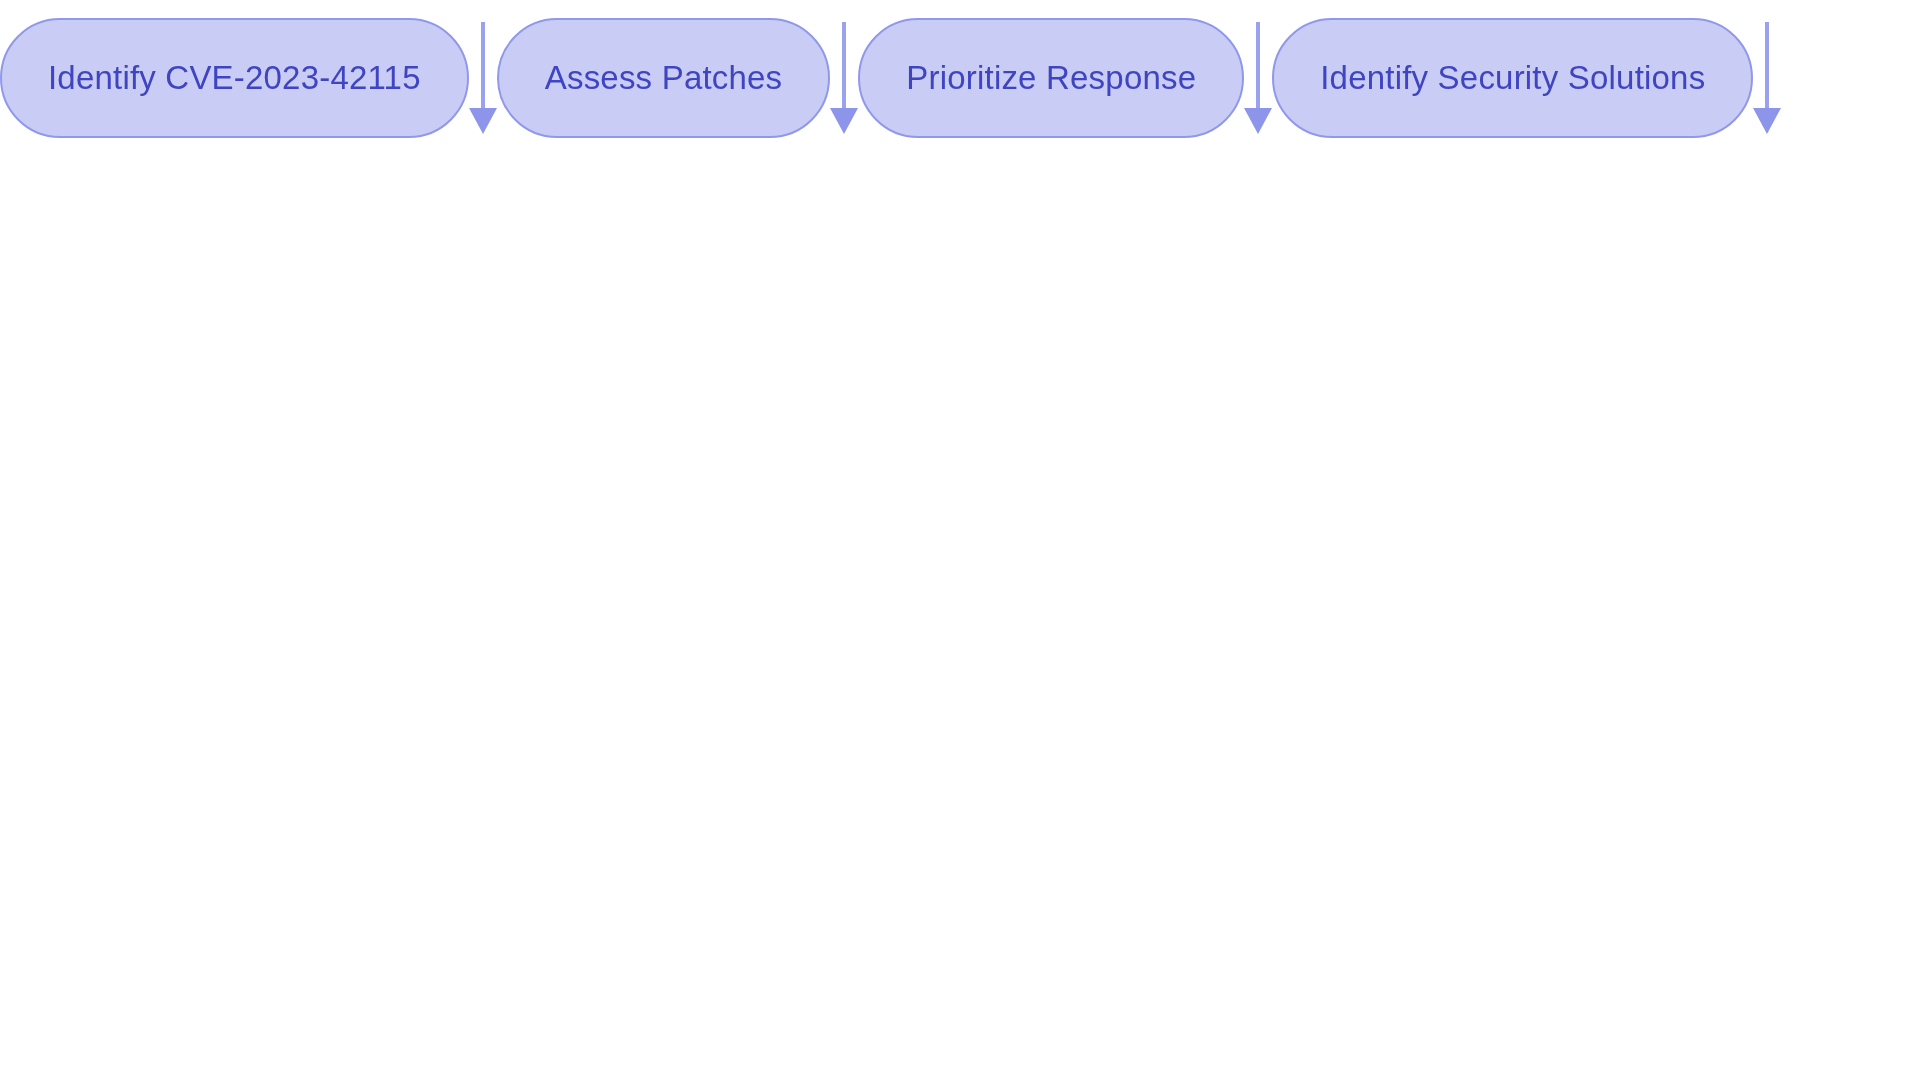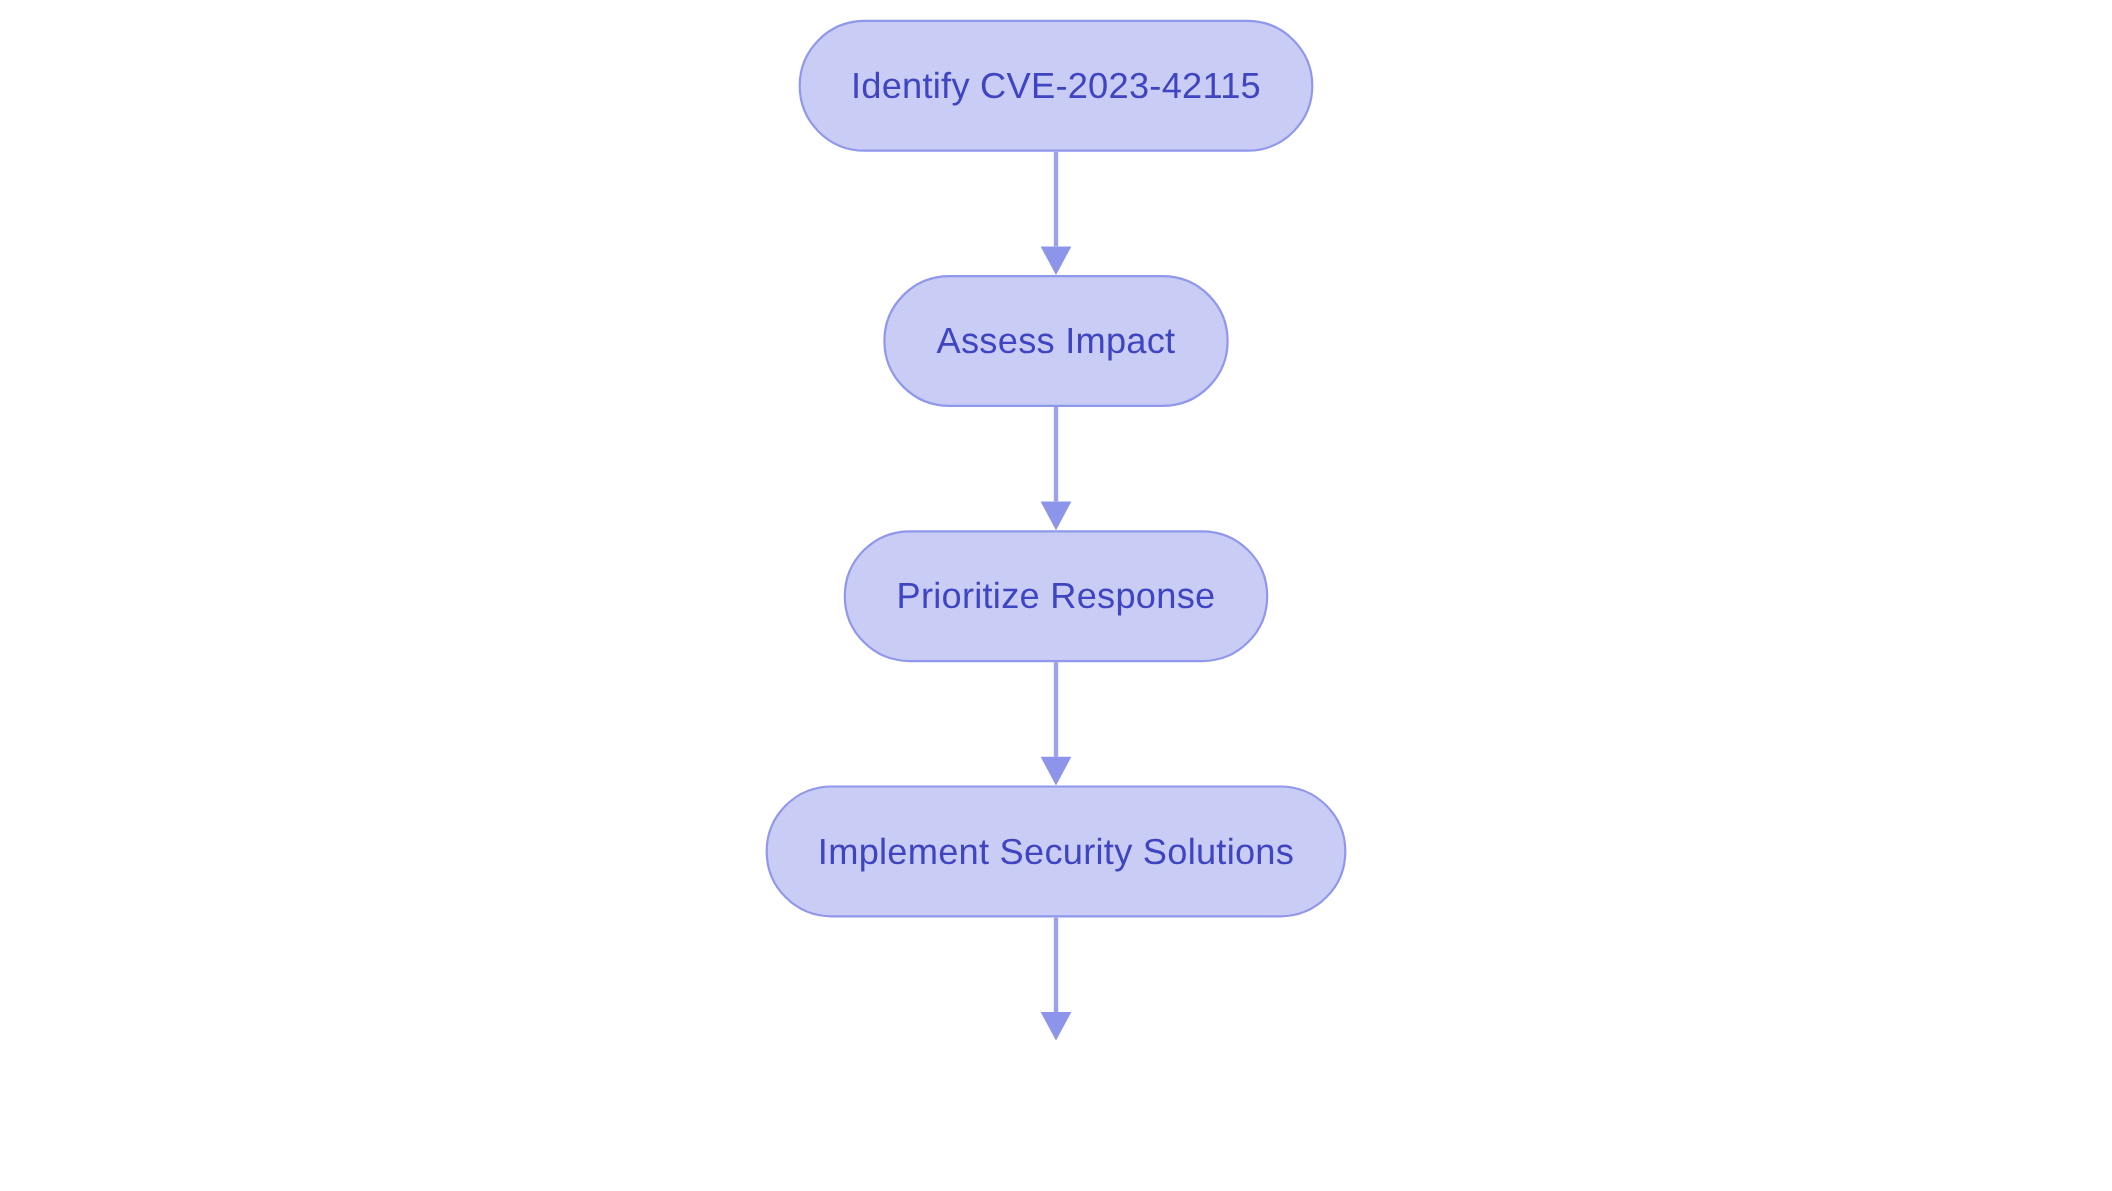--- a/index.html
+++ b/index.html
@@ -14,21 +14,21 @@
     height: 1083px;
     overflow: hidden;
     background: var(--background, #ffffff);
   }
   .flow {
     position: absolute;
     top: 18px;
     left: 0;
     width: 100%;
     display: flex;
-    flex-direction: column;
+    flex-direction: row;
     align-items: center;
     text-align: center;
   }
   .pill {
     box-sizing: border-box;
     height: 120px;
     padding: 0 46px;
     border-radius: 60px;
     background: var(--node-fill, #c9ccf4);
     border: 2px solid var(--node-border, #9098ec);
@@ -68,39 +68,39 @@
     <div class="pill">
       <span>Identify CVE-2023-42115</span>
     </div>
 
     <div class="arrow">
       <div class="line"></div>
       <div class="head"></div>
     </div>
 
     <div class="pill">
-      <span>Assess Impact</span>
+      <span>Assess Patches</span>
     </div>
 
     <div class="arrow">
       <div class="line"></div>
       <div class="head"></div>
     </div>
 
     <div class="pill">
       <span>Prioritize Response</span>
     </div>
 
     <div class="arrow">
       <div class="line"></div>
       <div class="head"></div>
     </div>
 
     <div class="pill">
-      <span>Implement Security Solutions</span>
+      <span>Identify Security Solutions</span>
     </div>
 
     <div class="arrow">
       <div class="line"></div>
       <div class="head"></div>
     </div>
 
 
   </div>
 </div>

